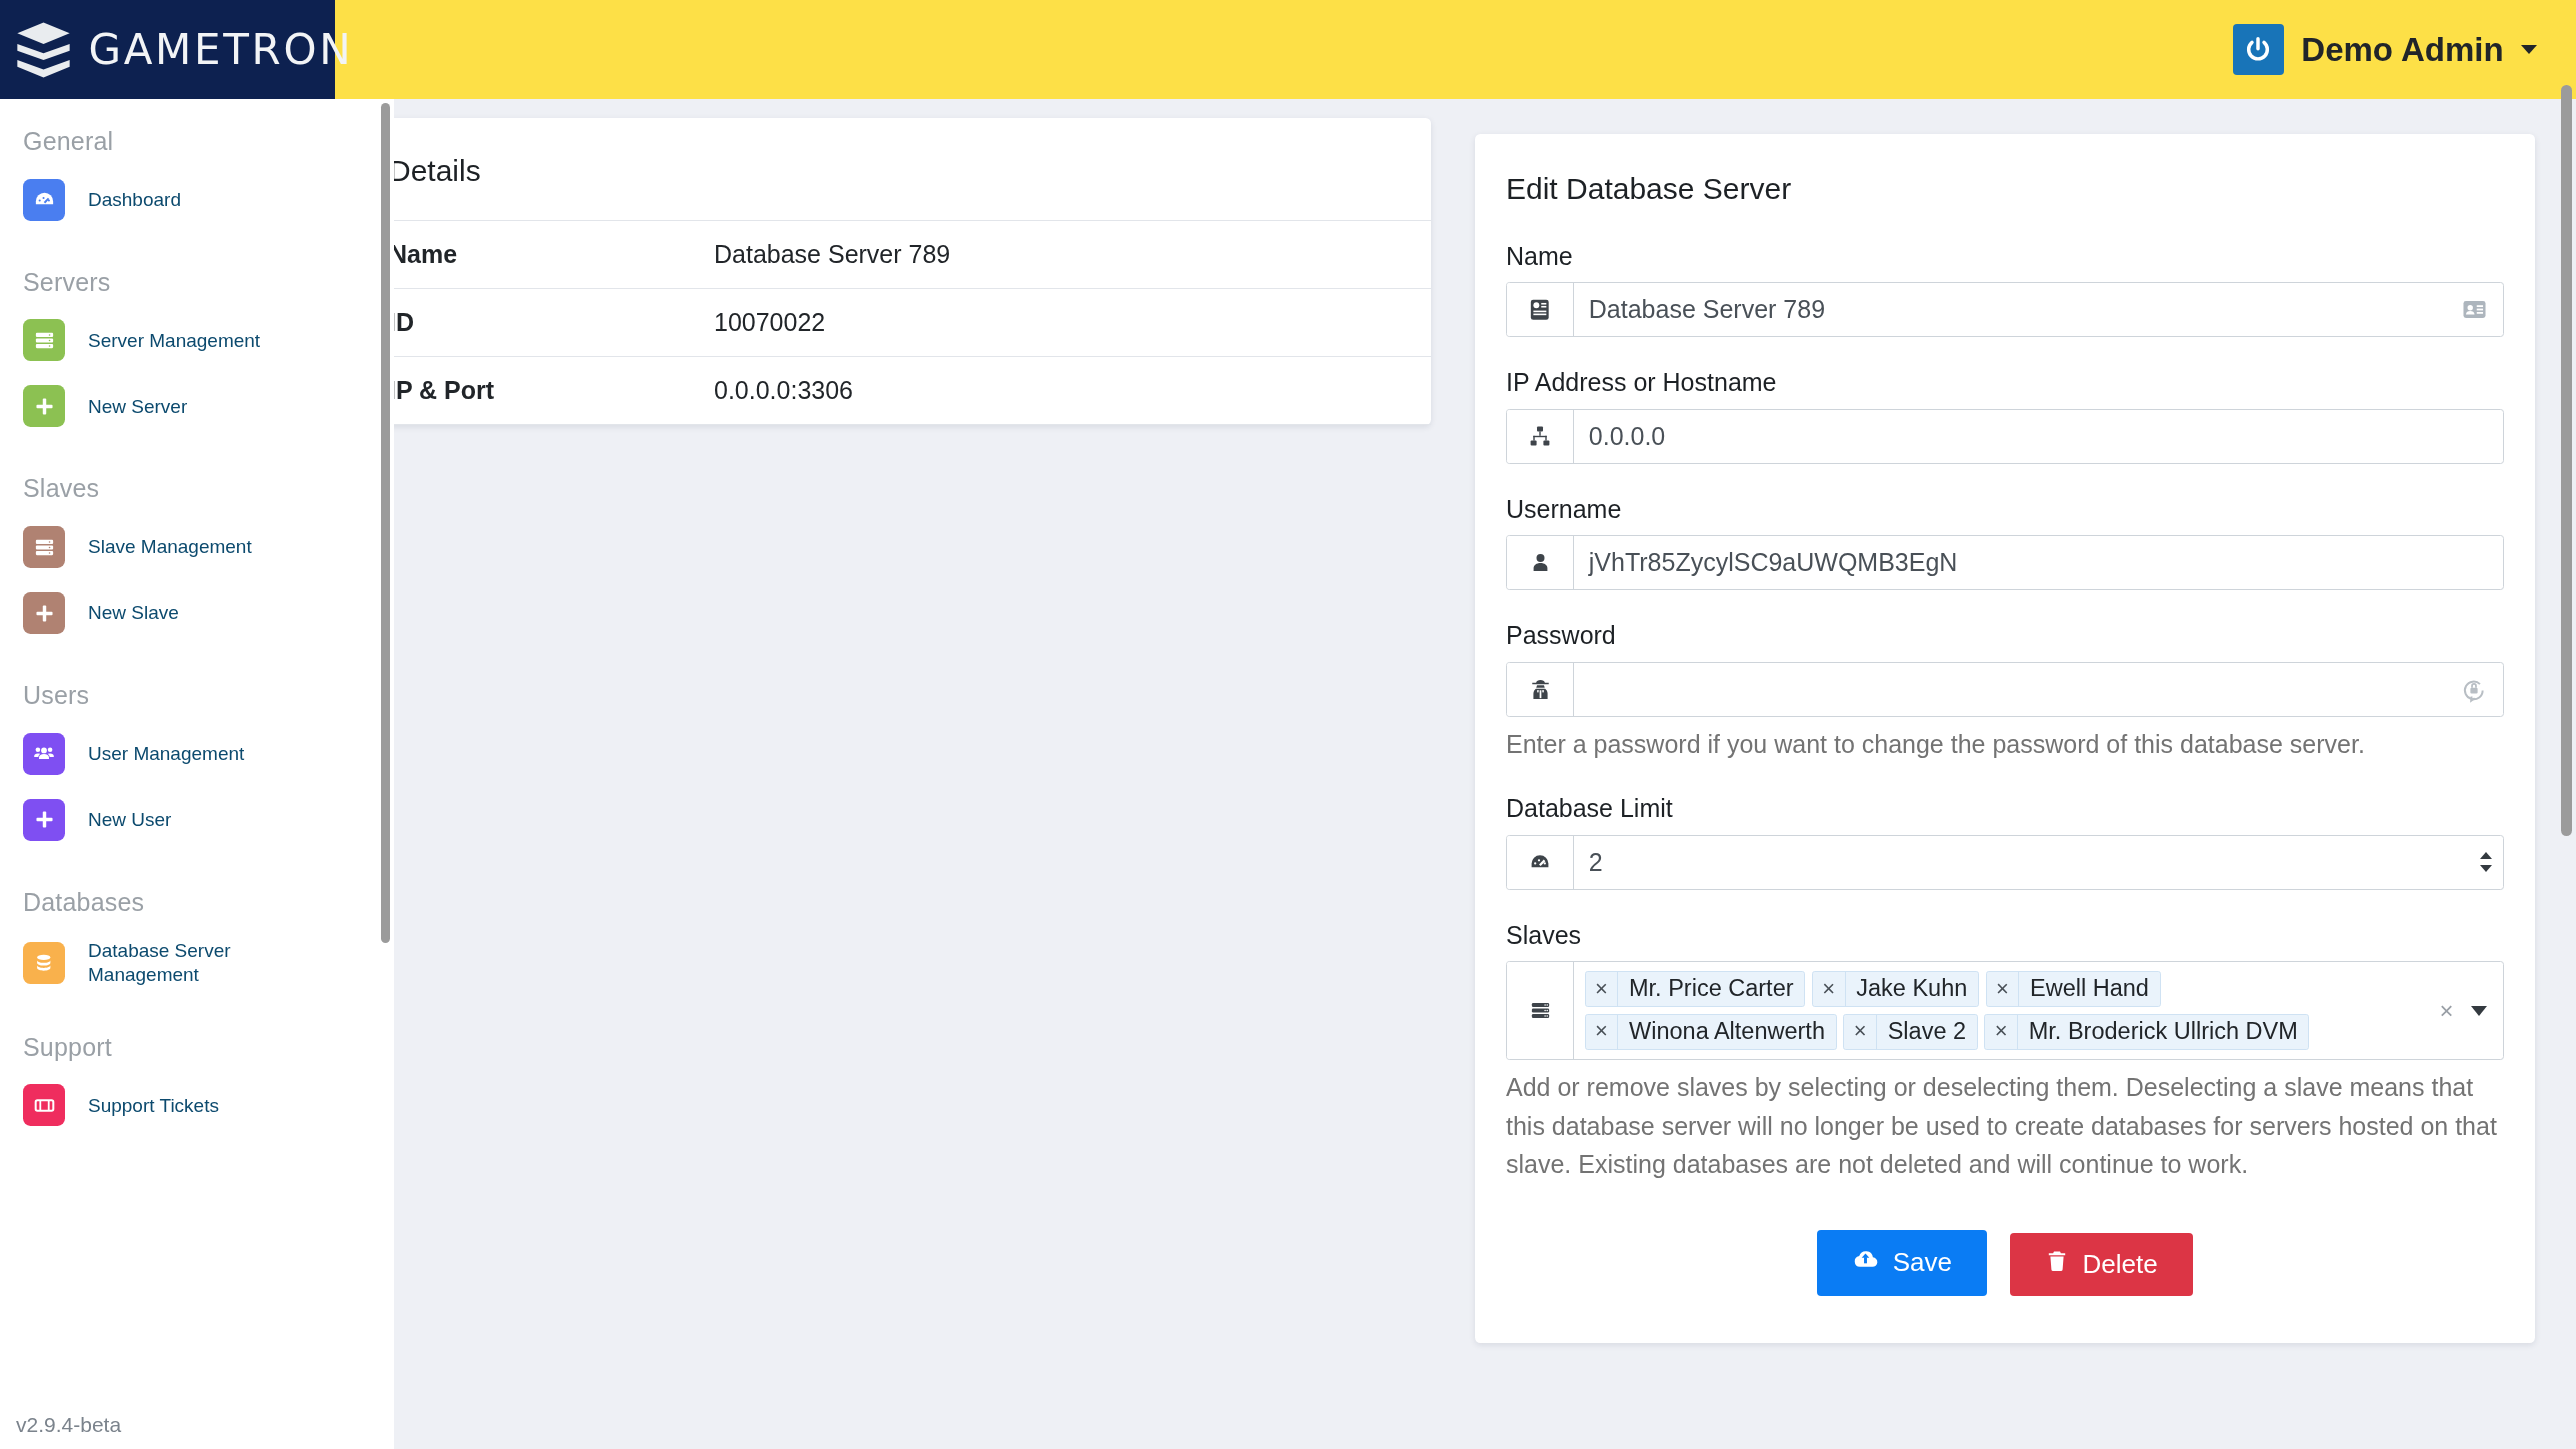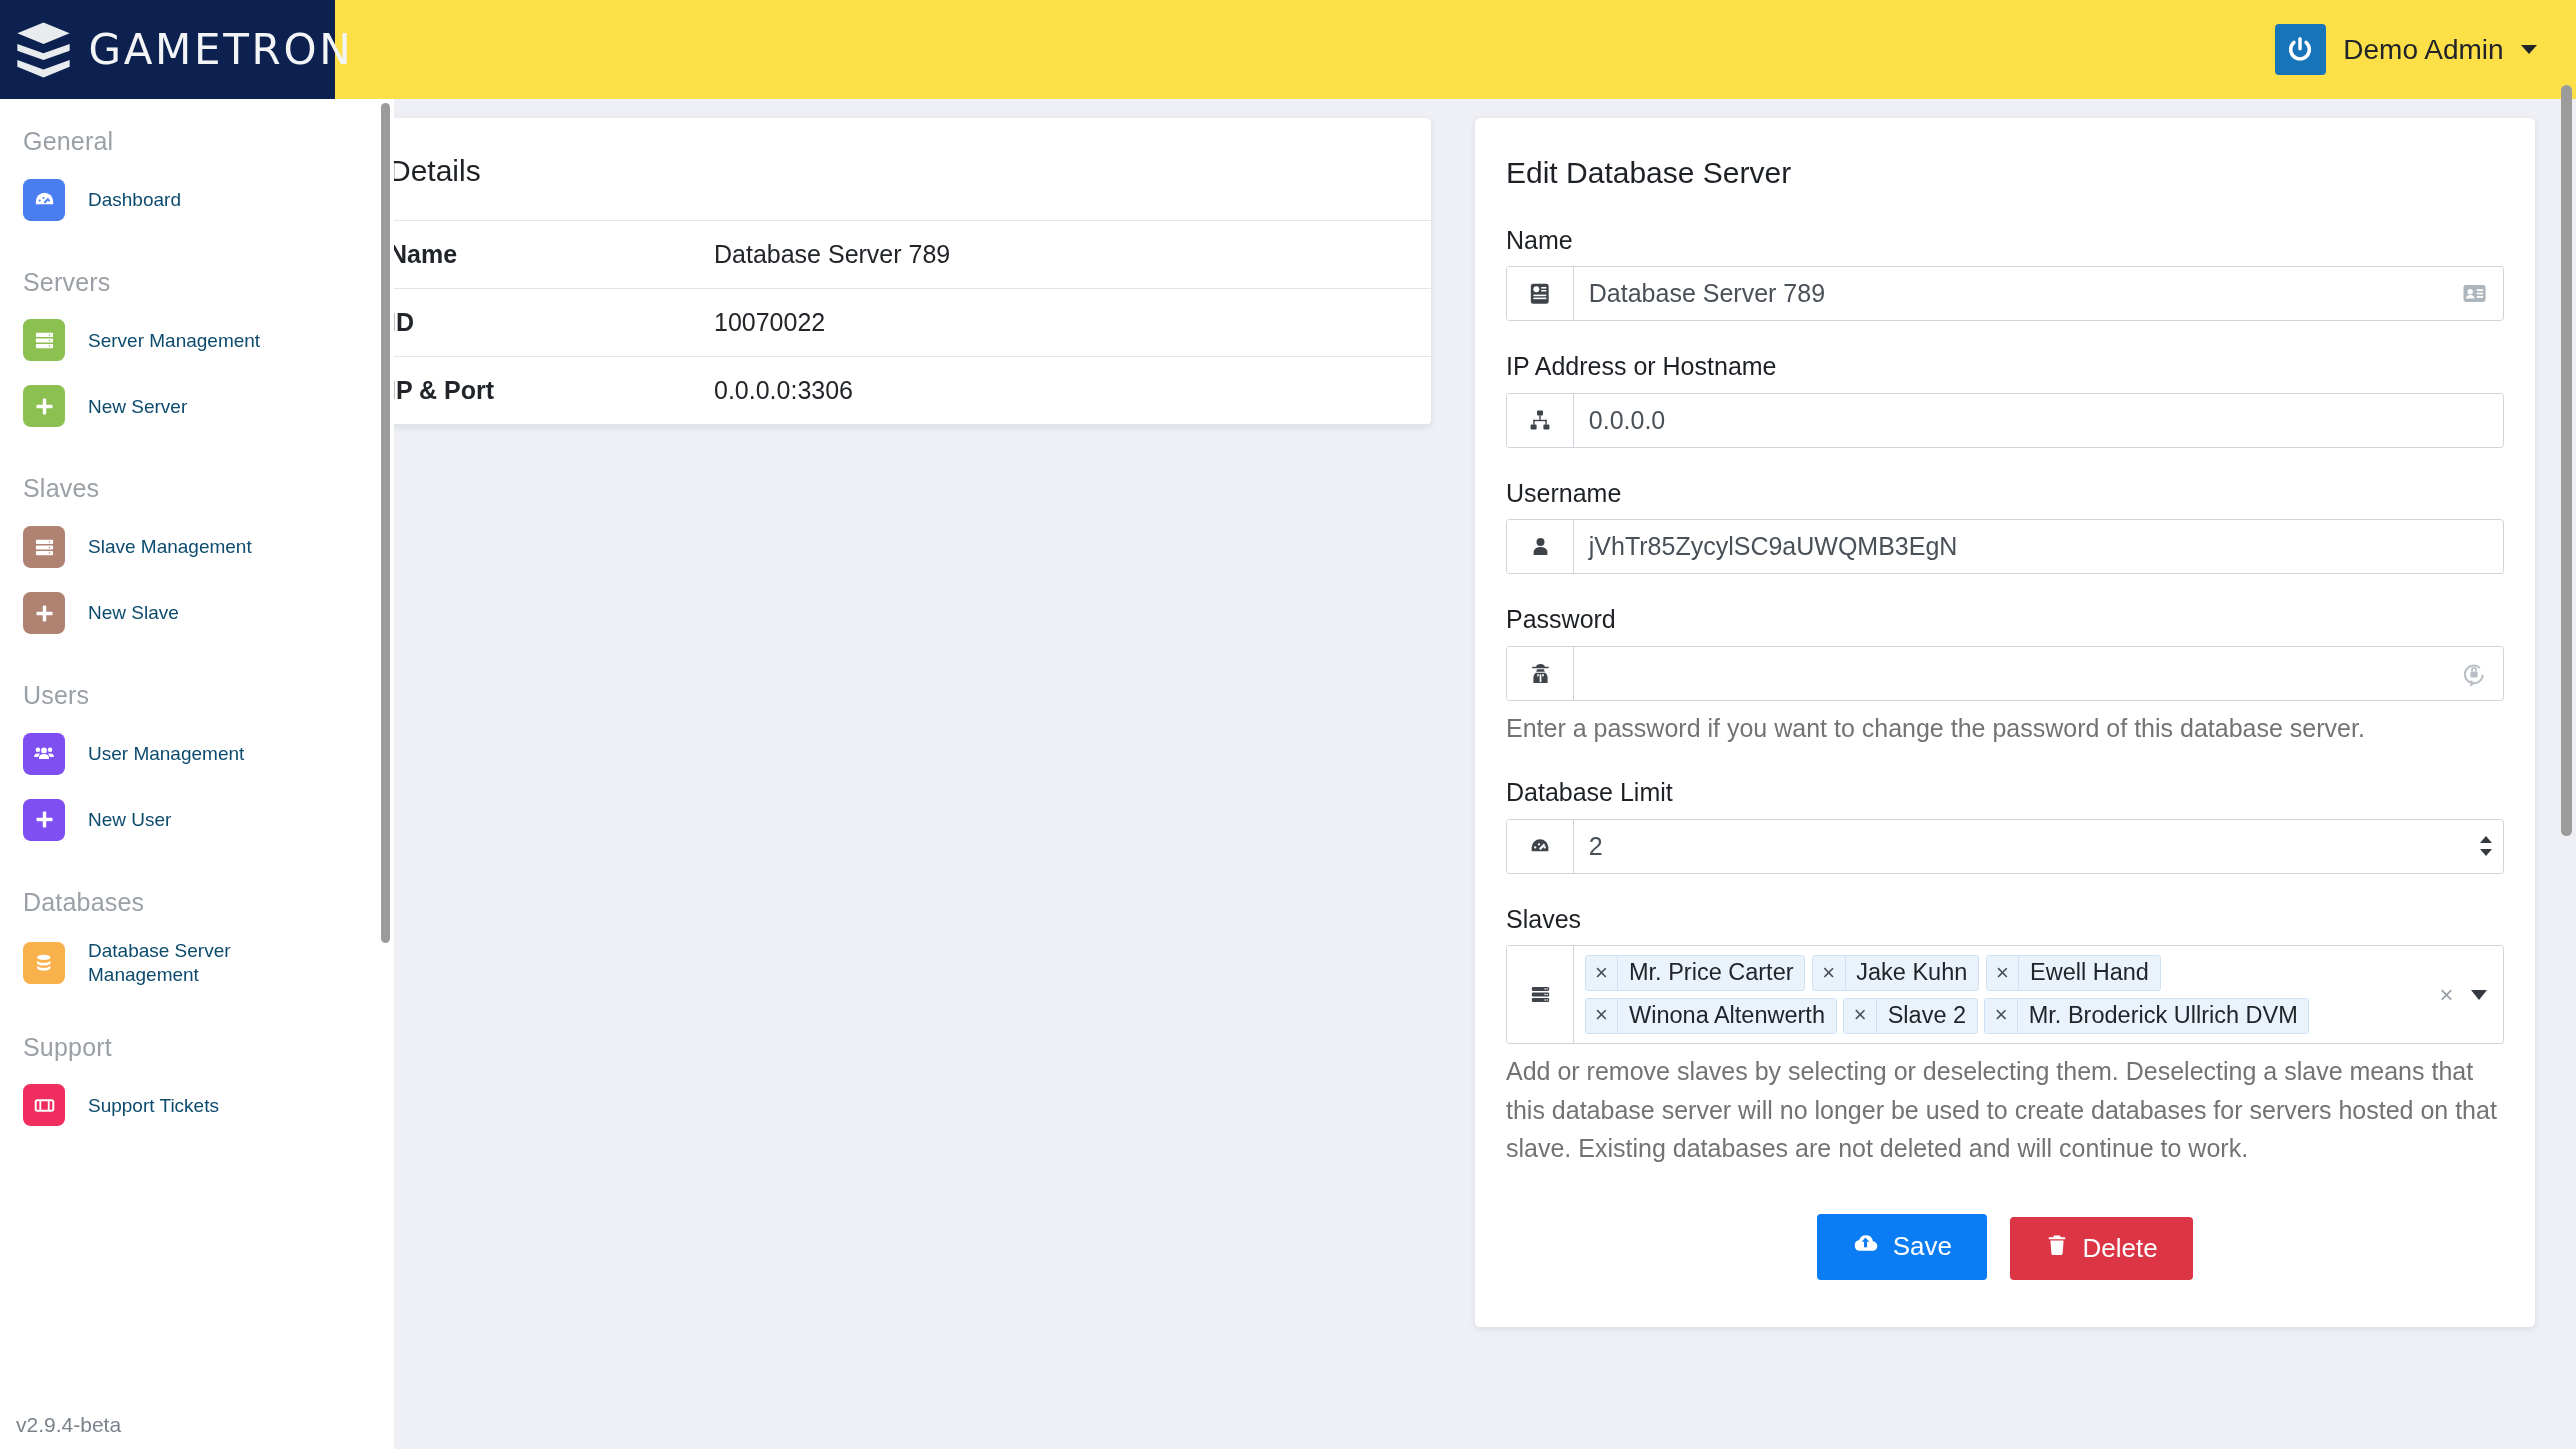--- a/index.html
+++ b/index.html
@@ -32,21 +32,21 @@
   }
   #topbar-spacer { flex: 1 1 auto; }
   #user-menu {
     display: flex; align-items: center; gap: 17.4px;
     padding-right: 39px; flex: none; cursor: pointer;
   }
   #avatar {
     width: 51px; height: 51px; background: #1874b8;
     border-radius: 4px; display: flex; align-items: center; justify-content: center;
   }
-  #user-name { font-size: 28px; color: #212529; }
+  #user-name { font-size: 33px; color: #212529; font-weight: bold; }
   .caret-down {
     width: 0; height: 0; border-left: 8px solid transparent;
     border-right: 8px solid transparent; border-top: 9.4px solid #212529;
   }
 
   
   #sidebar {
     position: absolute; top: 99px; left: 0;
     width: 394px; height: 1350px;
     background: #ffffff;
@@ -91,21 +91,21 @@
     background: #eef0f5;
     padding: 19px 23px 0 23px;
     display: flex; gap: 44px; align-items: flex-start;
   }
   .card {
     background: #ffffff;
     border-radius: 5.4px;
     box-shadow: 0 2px 6.7px rgba(20,30,60,.10);
   }
   #details-card { width: 1073px; flex: none; }
-  #edit-card { width: 1060px; flex: none; }
+  #edit-card { width: 1060px; flex: none; margin-top: 16px; }
 
   .card-title {
     font-size: 30px; color: #1d2125; font-weight: 400;
     padding: 38px 31px 36px 31px;
   }
   #details-card .card-title { padding: 36px 31px 32px 31px; }
 
   table.kv { width: 100%; border-collapse: collapse; }
   table.kv td {
     border-top: 1.3px solid #e2e5ea;

